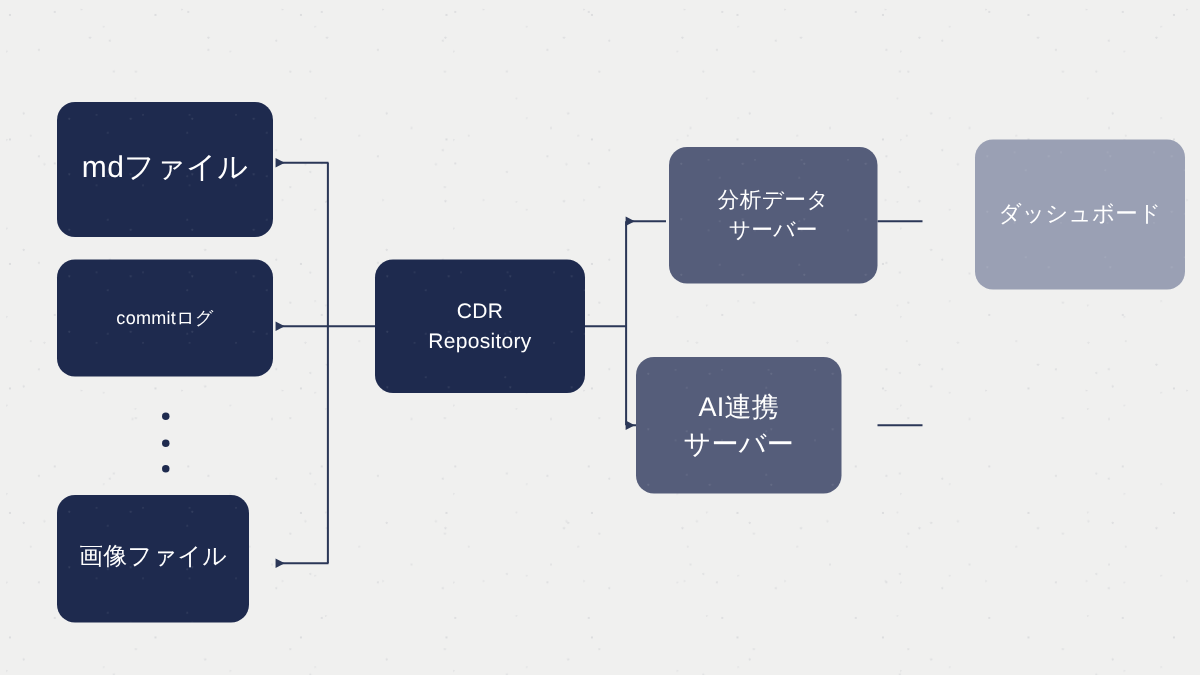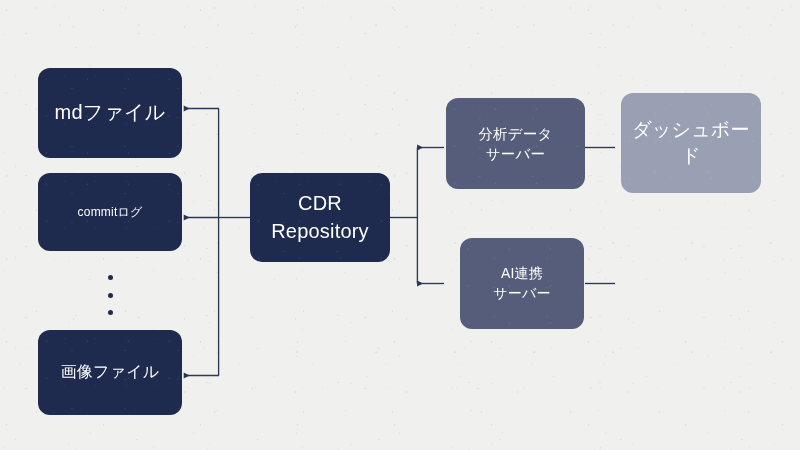--- a/index.html
+++ b/index.html
@@ -162,37 +162,37 @@
   <div class="node tier-source" style="left:38px; top:173px; width:144px; height:78px; font-size:12px;">
     <span class="node-label">commitログ</span>
   </div>
 
   <div id="ellipsis-group" style="left:107px; top:275px; width:6px; height:40px;">
     <span class="dot"></span>
     <span class="dot"></span>
     <span class="dot"></span>
   </div>
 
-  <div class="node tier-source" style="left:38px; top:330px; width:144px; height:85px; font-size:16px;">
+  <div class="node tier-source" style="left:38px; top:330px; width:128px; height:85px; font-size:16px;">
     <span class="node-label">画像ファイル</span>
   </div>
 
-  <div class="node tier-core" style="left:250px; top:173px; width:140px; height:89px; font-size:20px;">
+  <div class="node tier-core" style="left:250px; top:173px; width:140px; height:89px; font-size:14px;">
     <span class="node-label">CDR
 Repository</span>
   </div>
 
   <div class="node tier-server" style="left:446px; top:98px; width:139px; height:91px; font-size:14.5px;">
     <span class="node-label">分析データ
 サーバー</span>
   </div>
 
-  <div class="node tier-server" style="left:460px; top:238px; width:124px; height:91px; font-size:14px;">
+  <div class="node tier-server" style="left:424px; top:238px; width:137px; height:91px; font-size:18px;">
     <span class="node-label">AI連携
 サーバー</span>
   </div>
 
-  <div class="node tier-endpoint" style="left:621px; top:93px; width:140px; height:100px; font-size:19px;">
+  <div class="node tier-endpoint" style="left:650px; top:93px; width:140px; height:100px; font-size:15px;">
     <span class="node-label">ダッシュボード</span>
   </div>
 
 
 </div>
 
 </body></html>

